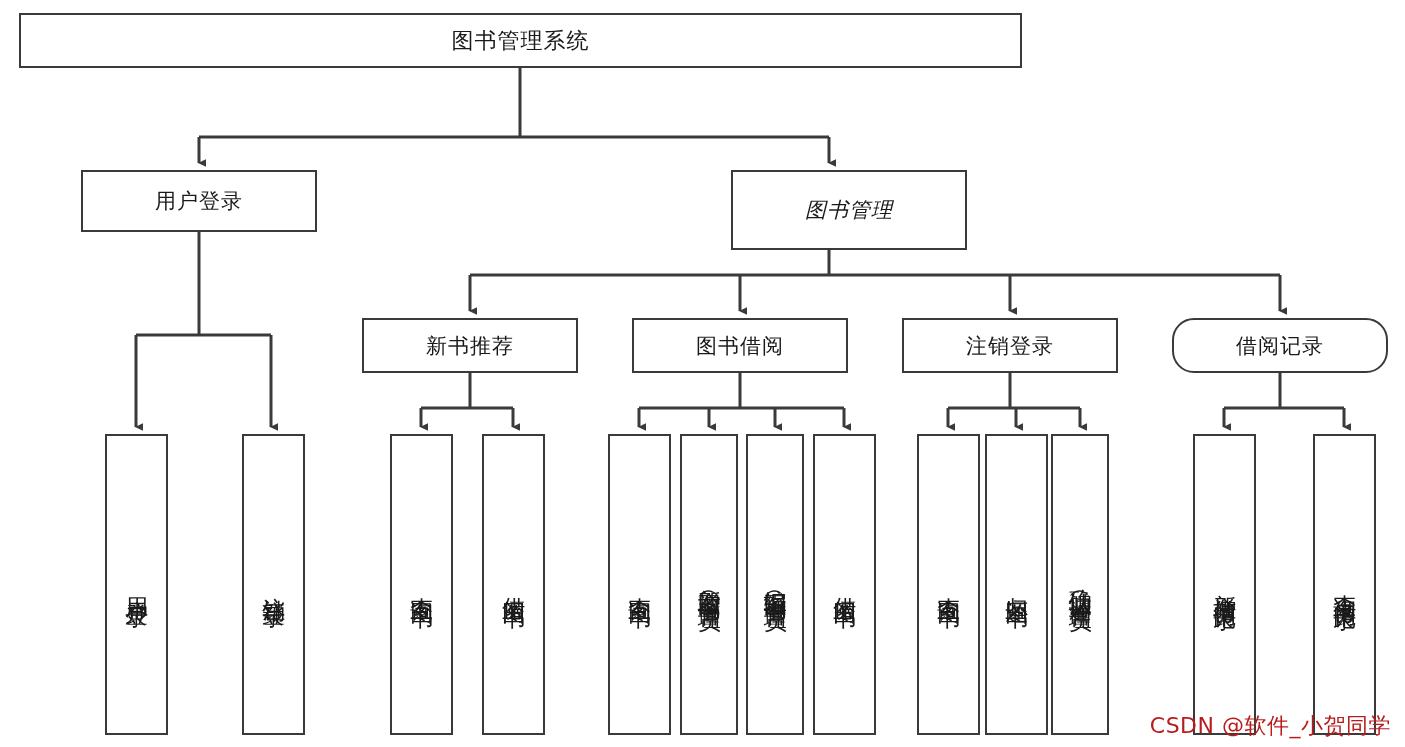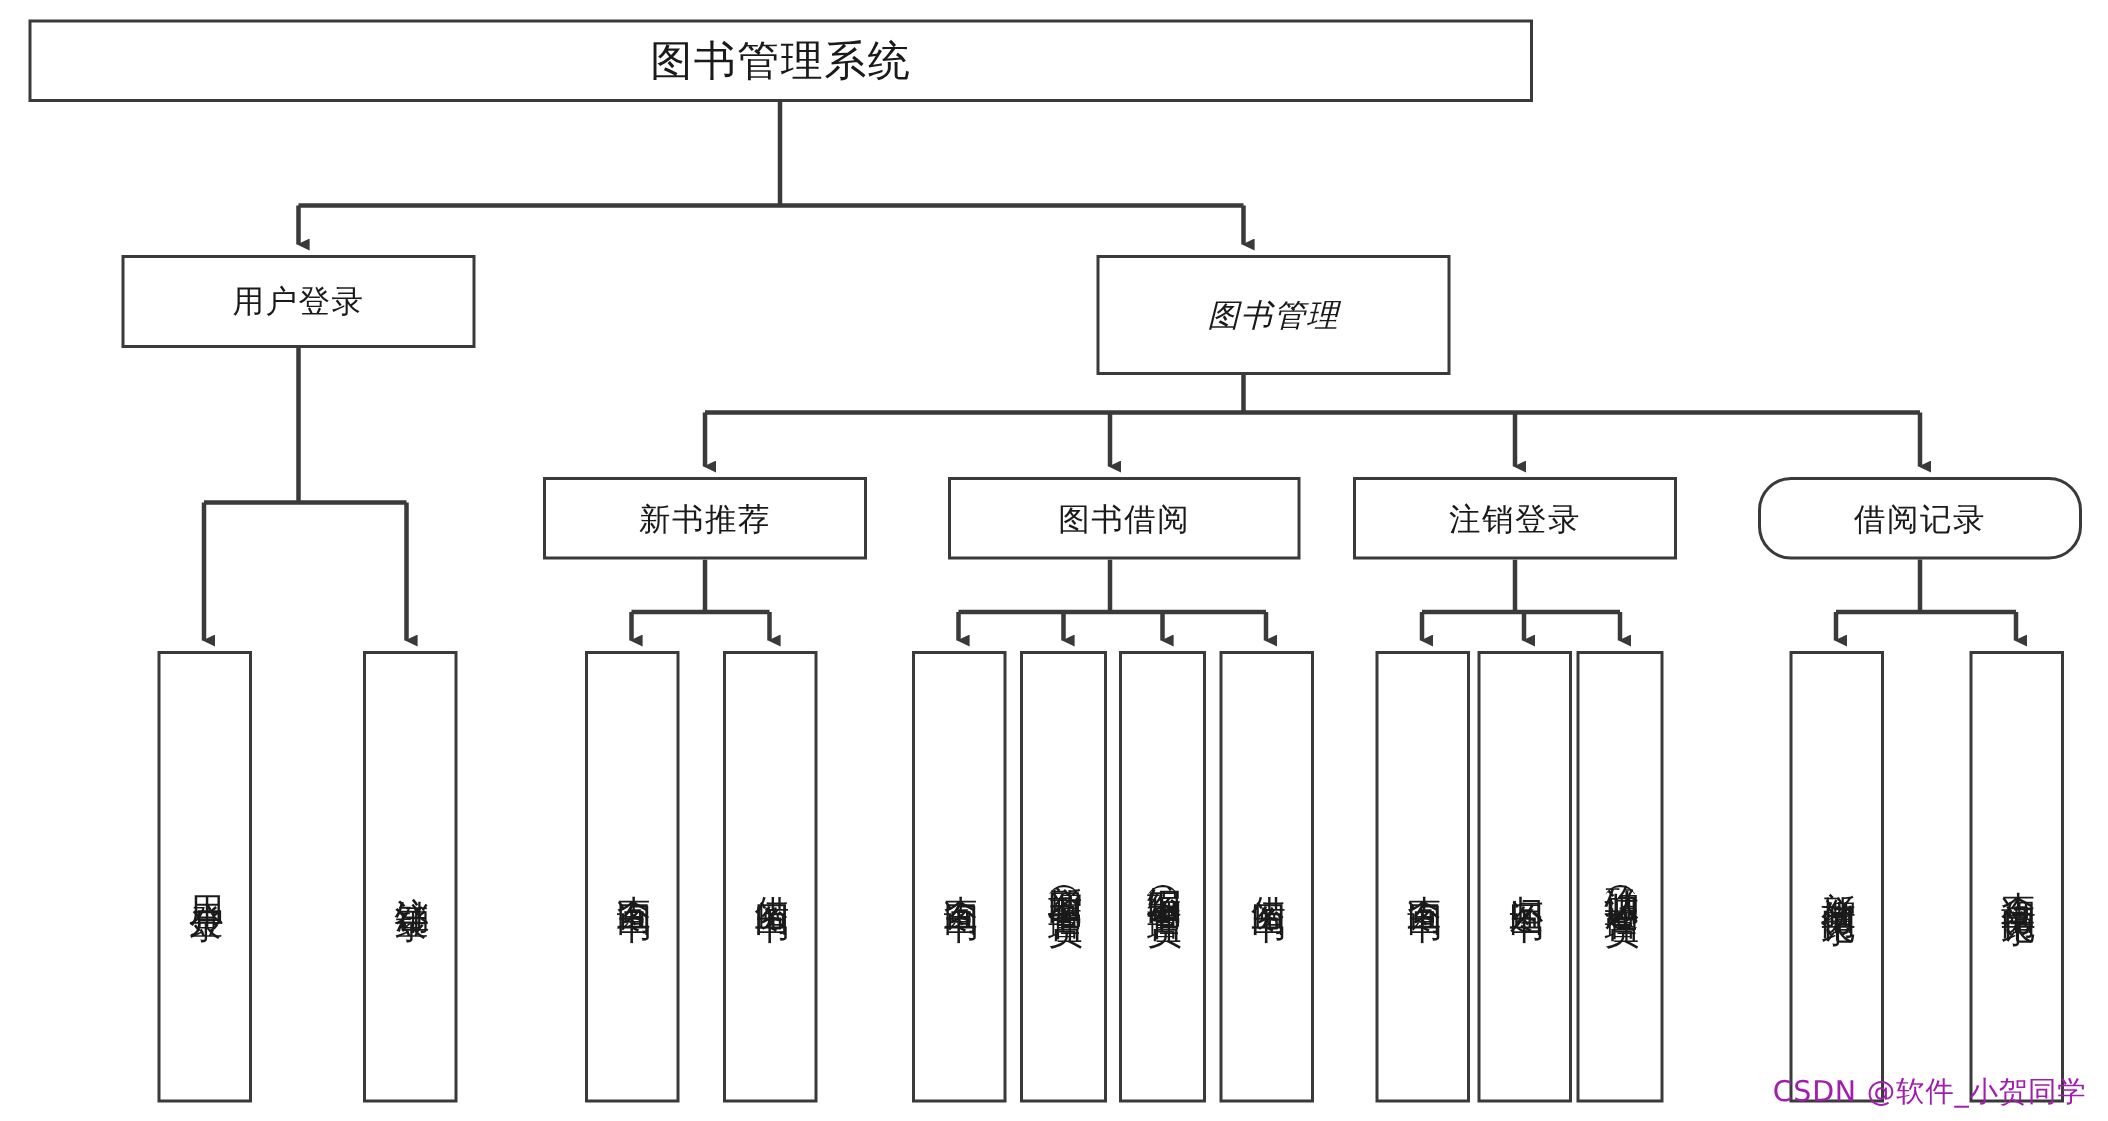--- a/index.html
+++ b/index.html
@@ -33,21 +33,21 @@
     display: flex;
     align-items: center;
     justify-content: center;
     color: #1a1a1a;
   }
   .node.horiz {
     font-size: 21px;
     letter-spacing: 1px;
   }
   .node.root {
-    font-size: 28px;
+    font-size: 22px;
   }
   .node.leaf {
     align-items: center;
     justify-content: center;
   }
   .vlabel {
     writing-mode: vertical-rl;
     text-orientation: upright;
     font-size: 23px;
     line-height: 1.28;
@@ -55,22 +55,22 @@
     white-space: nowrap;
     color: #1a1a1a;
   }
   .hlabel {
     white-space: nowrap;
   }
   .watermark {
     position: absolute;
     right: 14px;
     bottom: 6px;
-    font-size: 19px;
-    color: #a21caf;
+    font-size: 22px;
+    color: #b91c1c;
     white-space: nowrap;
     letter-spacing: 0.5px;
   }
 </style>
 </head>
 <body>
 
 <div id="canvas">
 
   <svg class="wires" viewBox="0 0 1405 747">
@@ -130,21 +130,21 @@
   <div class="node horiz" style="left:81px; top:170px; width:236px; height:62px;">
     <span class="hlabel">用户登录</span>
   </div>
   <div class="node horiz" style="left:731px; top:170px; width:236px; height:80px;font-style:italic;">
     <span class="hlabel">图书管理</span>
   </div>
 
   <div class="node horiz" style="left:362px; top:318px; width:216px; height:55px;">
     <span class="hlabel">新书推荐</span>
   </div>
-  <div class="node horiz" style="left:632px; top:318px; width:235px; height:55px;align-items:center;">
+  <div class="node horiz" style="left:632px; top:318px; width:216px; height:55px;align-items:center;">
     <span class="hlabel">图书借阅</span>
   </div>
   <div class="node horiz" style="left:902px; top:318px; width:216px; height:55px;">
     <span class="hlabel">注销登录</span>
   </div>
   <div class="node horiz" style="left:1172px; top:318px; width:216px; height:55px;border-radius:22px;">
     <span class="hlabel">借阅记录</span>
   </div>
 
   <div class="node leaf" style="left:105px; top:434px; width:63px; height:301px;">

